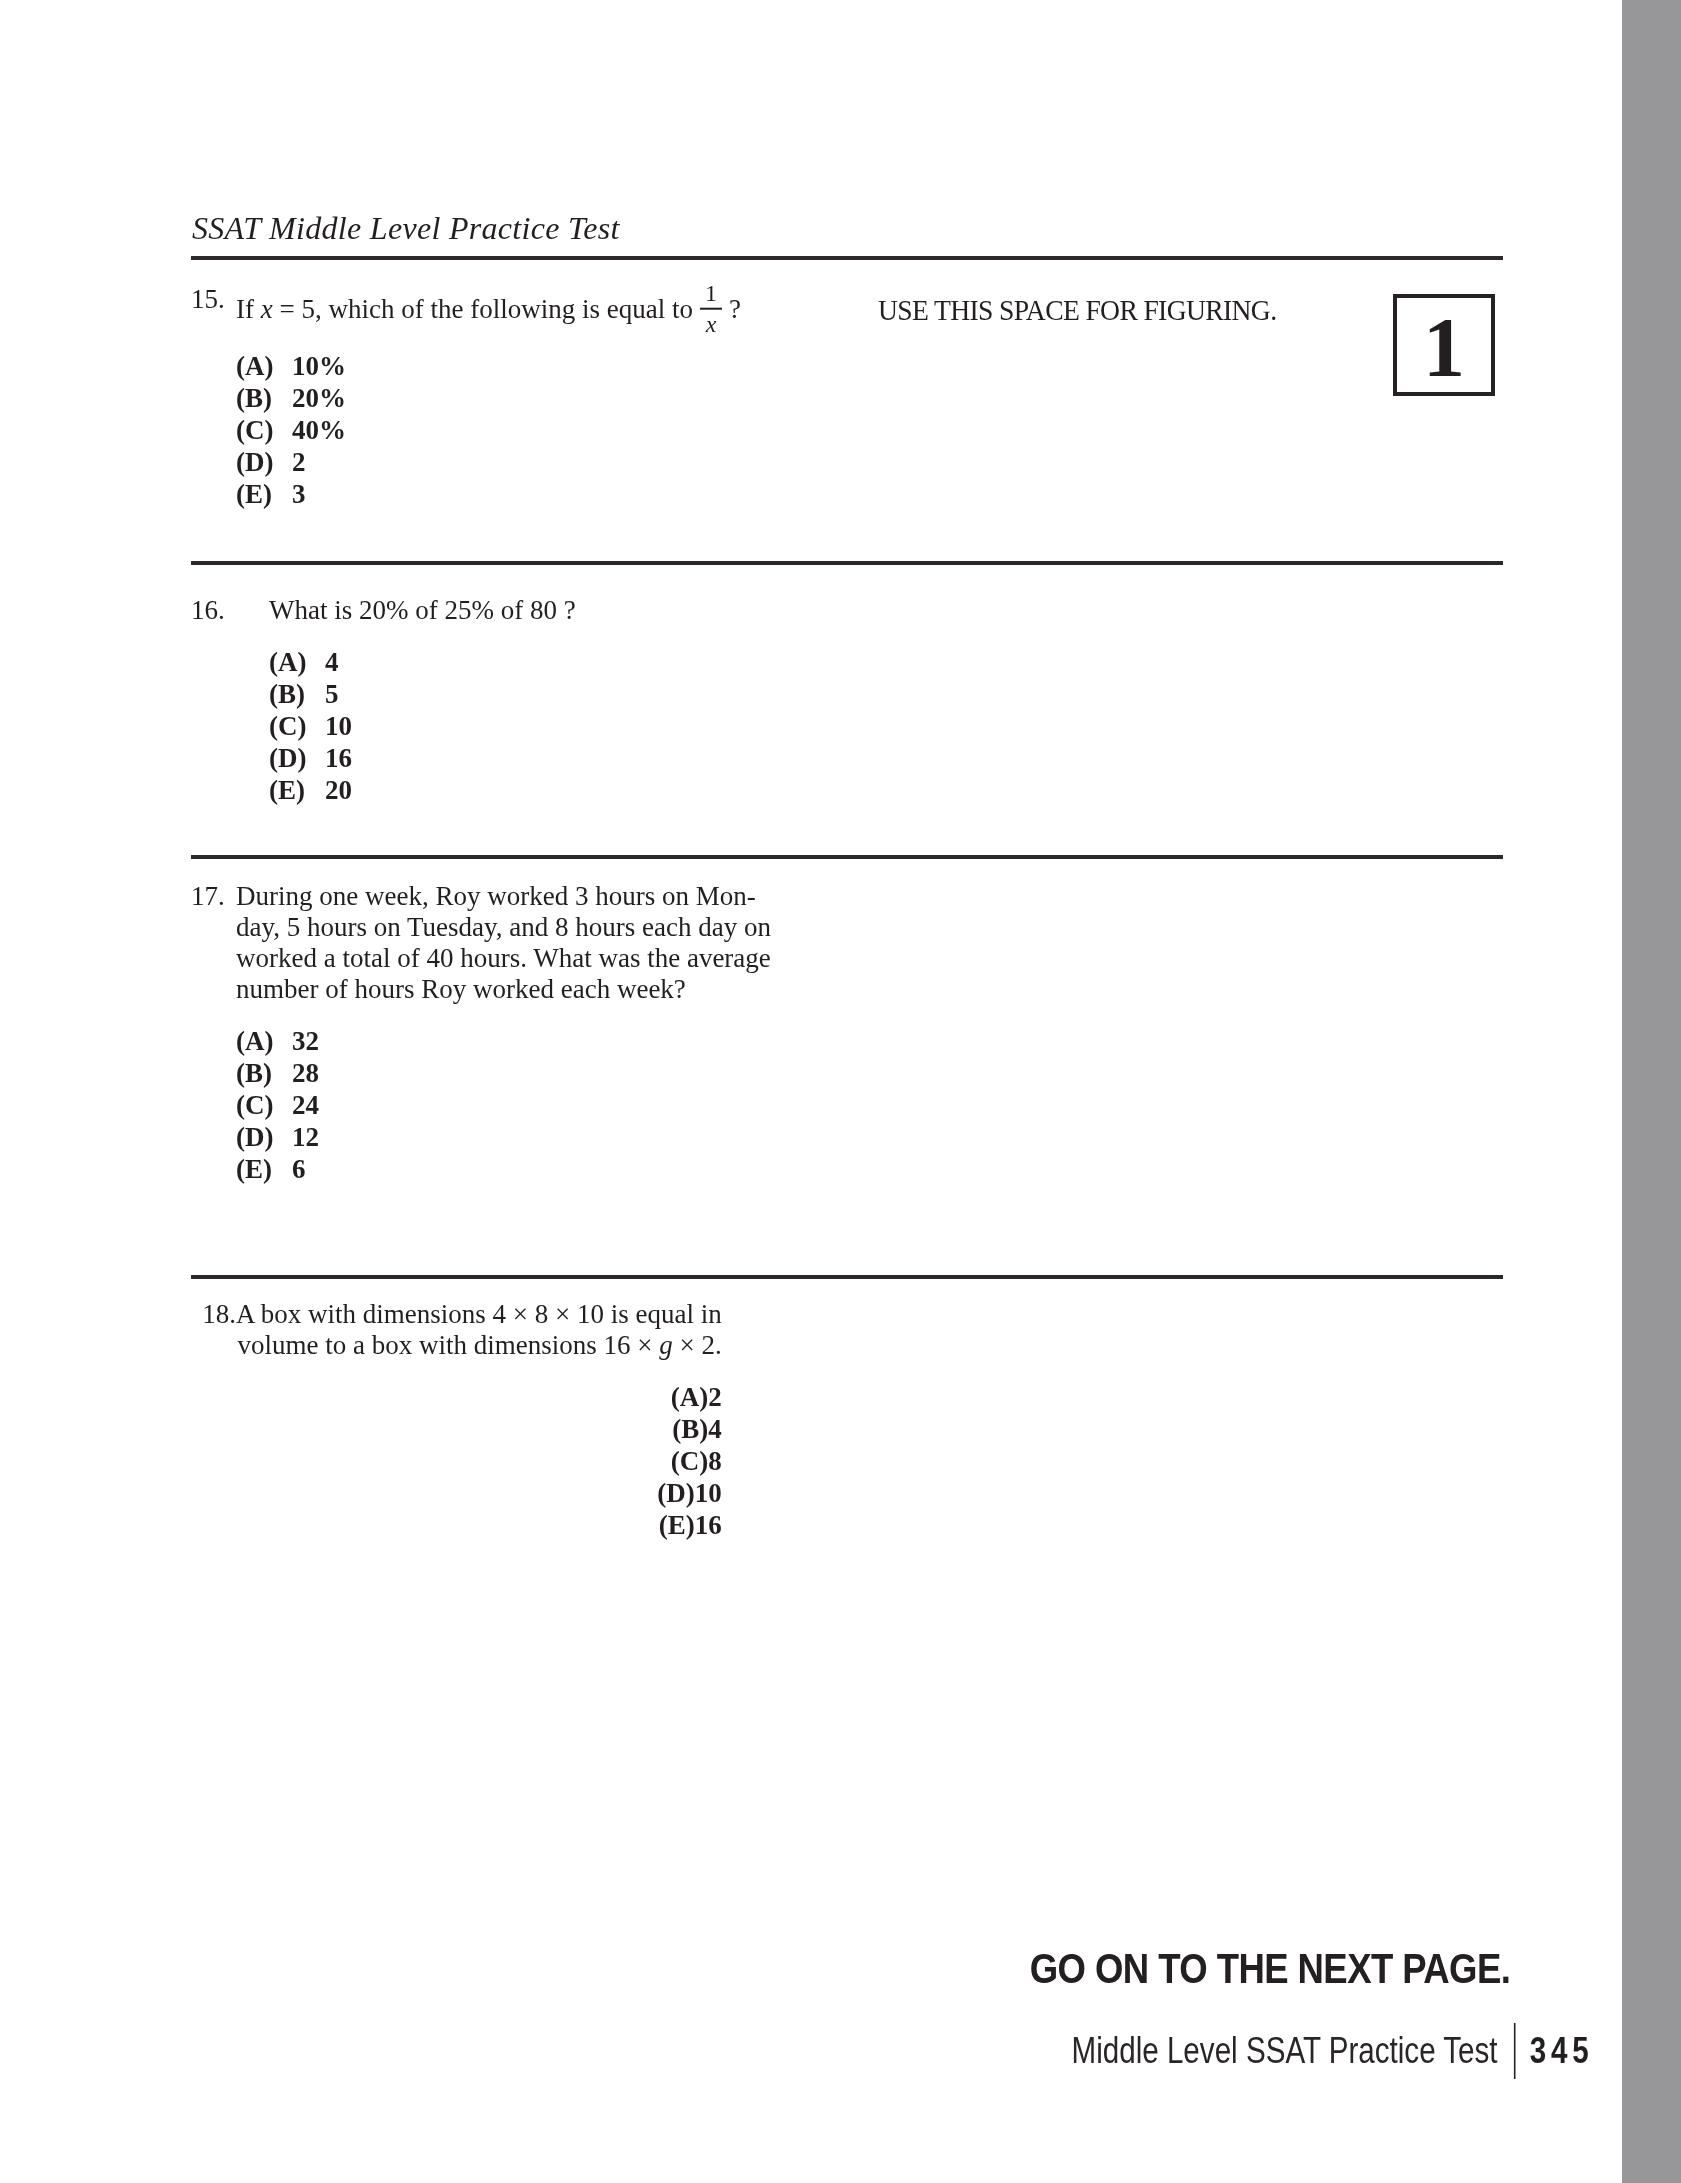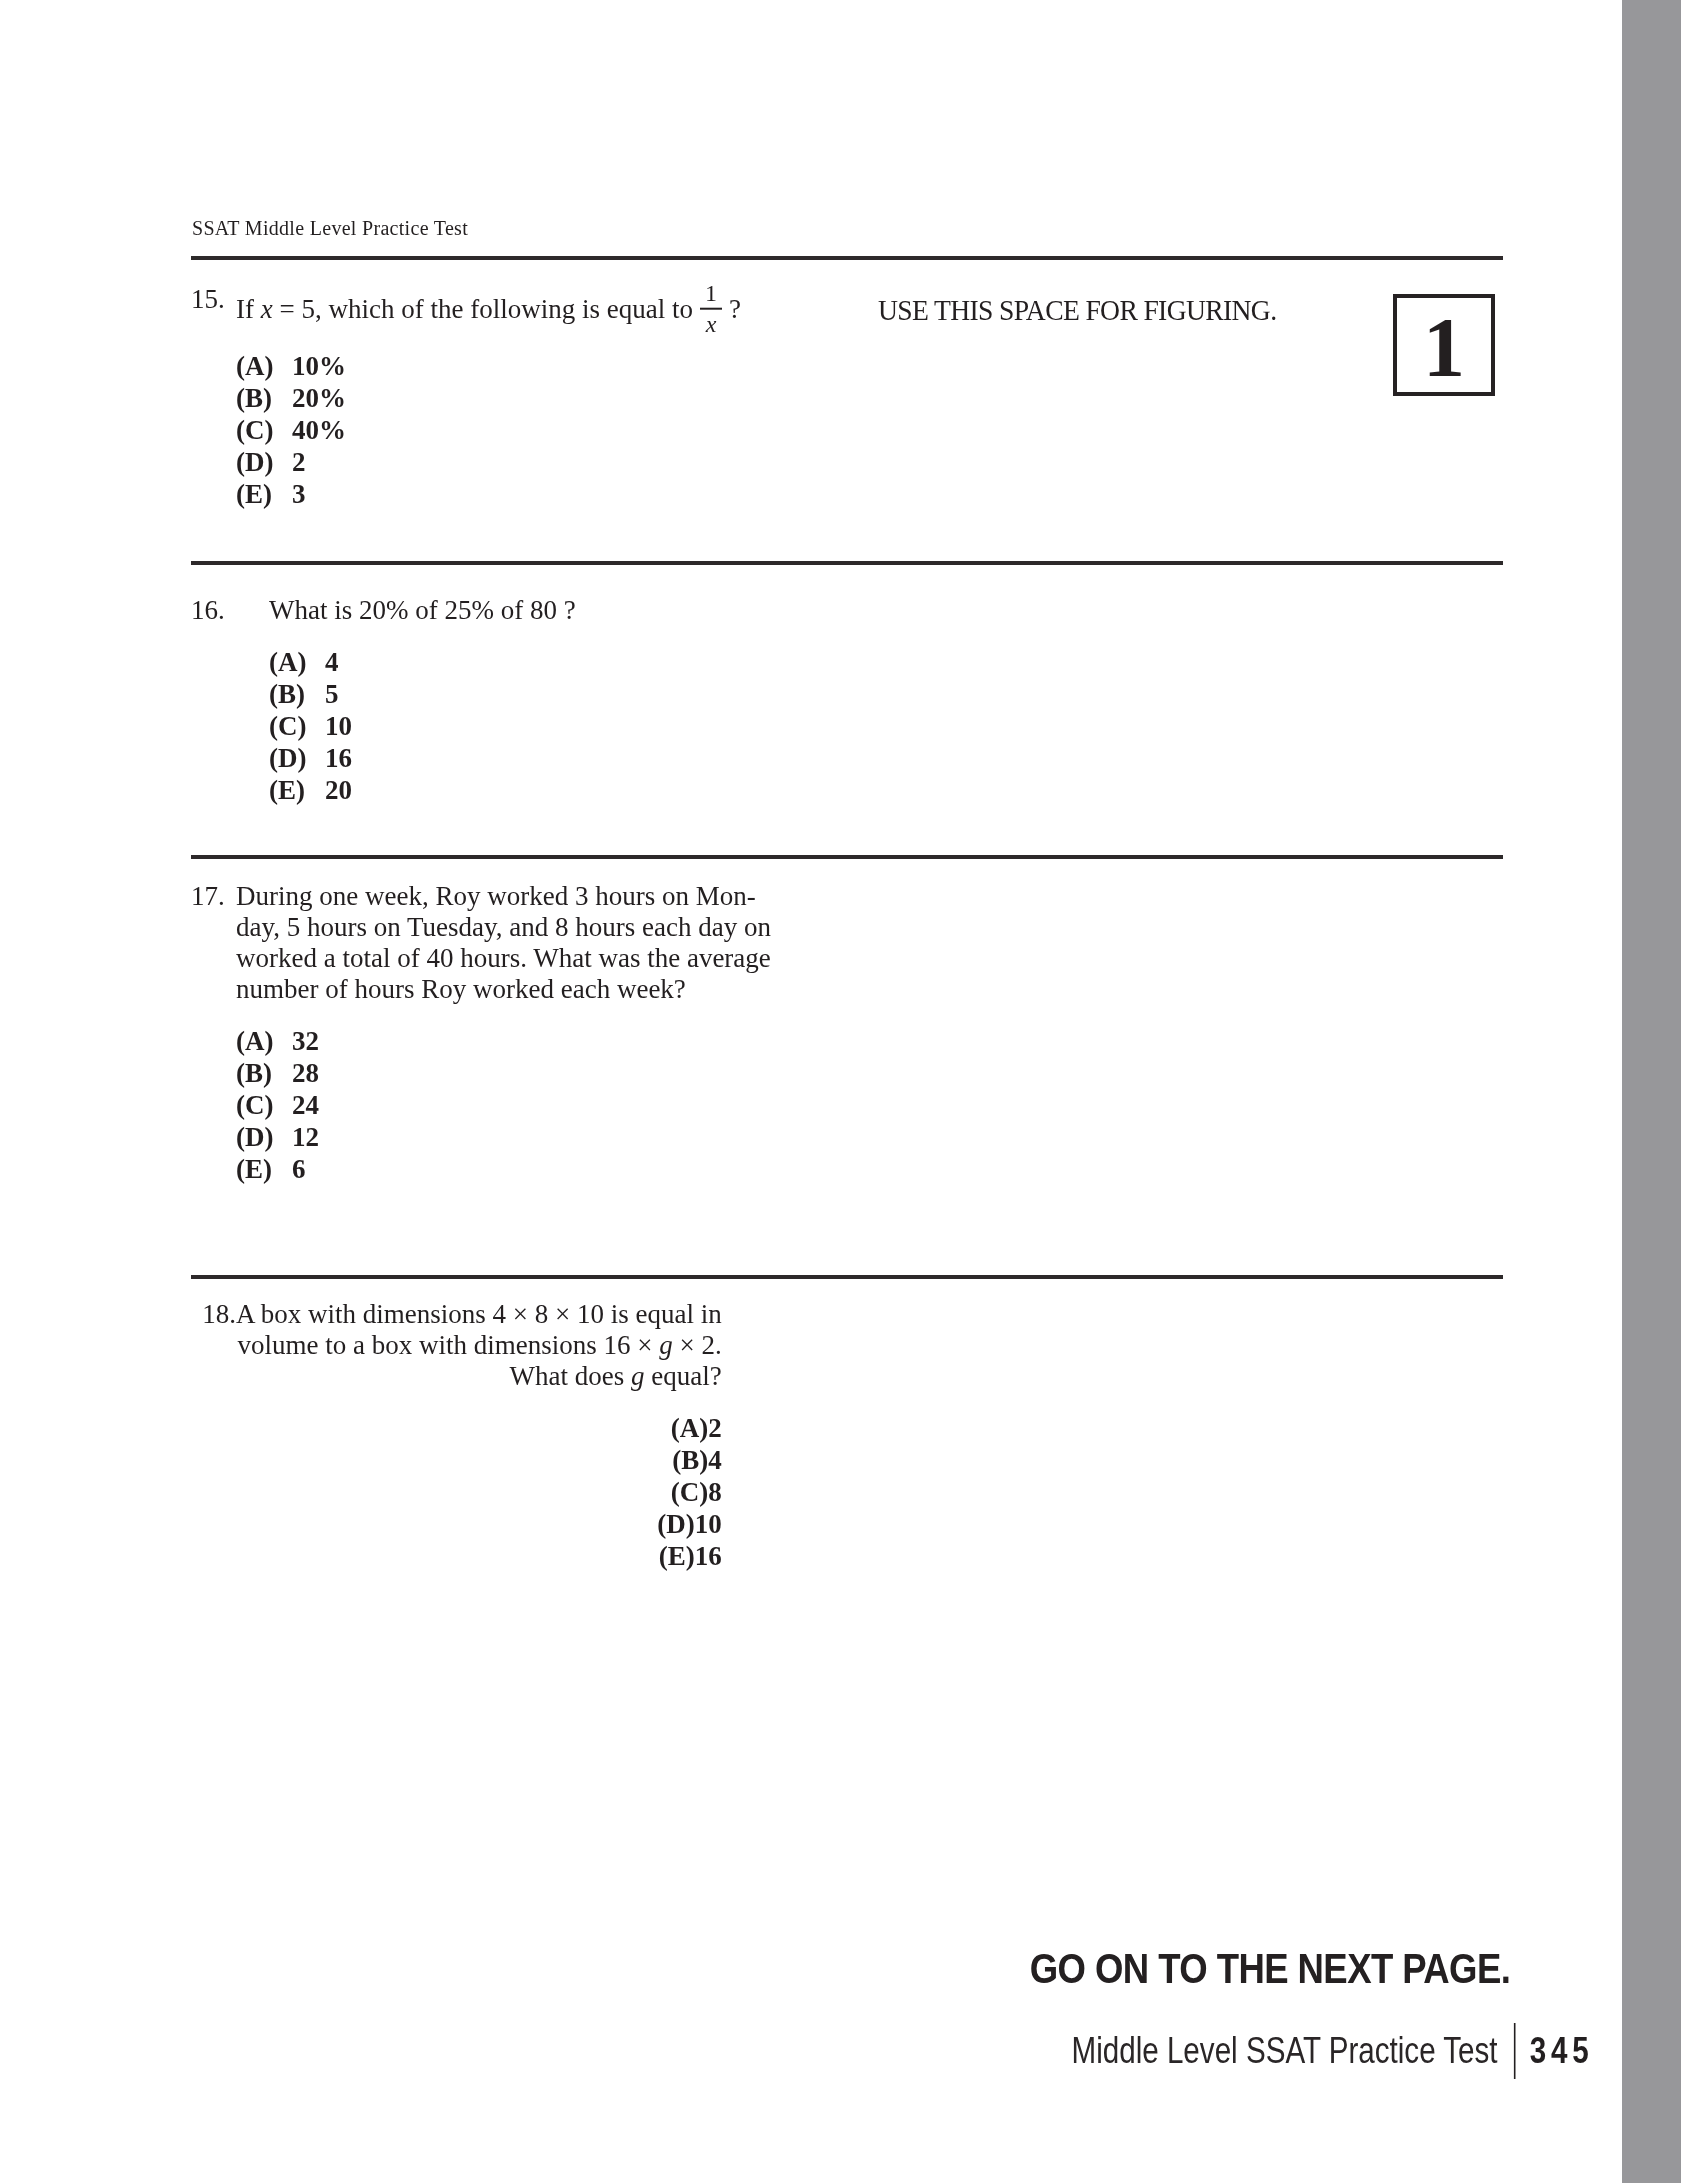--- a/index.html
+++ b/index.html
@@ -1,19 +1,19 @@
 <!DOCTYPE html>
 <html style="font-size:10.7px"><head>
 <meta charset="utf-8">
 <style>
   html,body{margin:0;padding:0;background:#fff;}
   .page{position:relative;width:1681px;height:2183px;background:#ffffff;overflow:hidden;
         font-family:"Liberation Serif",serif;color:#231f20;}
   .edge-strip{position:absolute;left:1622px;top:0;width:60px;height:2183px;background:#97979a;}
-  .running-head{position:absolute;left:192px;top:213px;font-size:20px;
+  .running-head{position:absolute;left:192px;top:213px;font-style:italic;font-size:32px;
         line-height:31px;letter-spacing:0.3px;white-space:nowrap;}
   .header-rule{position:absolute;left:191px;top:256px;width:1312px;height:4px;background:#2e2a2b;}
   .figuring{position:absolute;left:878px;top:294px;font-size:29.4px;line-height:33px;
         letter-spacing:-0.7px;white-space:nowrap;transform:scaleX(0.94);transform-origin:left top;}
   .section-box{position:absolute;left:1393px;top:294px;width:102px;height:102px;
         border:4.7px solid #262223;box-sizing:border-box;display:flex;align-items:center;
         justify-content:center;background:#fff;}
   .section-box span{font-size:84px;font-weight:bold;line-height:1;padding-top:5.4px;}
 
   .divider{position:absolute;left:191px;width:1312px;height:4px;background:#2d292a;}
@@ -110,21 +110,20 @@
     </div>
   </div>
 
   <div class="divider d3"></div>
 
   <div class="question" id="q18">
     <div class="q-num">18.</div>
     <div class="q-body">
       <div class="q-line"><span>A box with dimensions 4 × 8 × 10 is equal in</span></div>
       <div class="q-line"><span>volume to a box with dimensions 16 × </span><i>g</i><span> × 2.</span></div>
-      <div class="q-line"><span>What does </span><i>g</i><span> equal?</span></div>
       <div class="choices">
         <div class="choice"><span class="c-letter">(A)</span><span class="c-value">2</span></div>
         <div class="choice"><span class="c-letter">(B)</span><span class="c-value">4</span></div>
         <div class="choice"><span class="c-letter">(C)</span><span class="c-value">8</span></div>
         <div class="choice"><span class="c-letter">(D)</span><span class="c-value">10</span></div>
         <div class="choice"><span class="c-letter">(E)</span><span class="c-value">16</span></div>
       </div>
     </div>
   </div>
 

